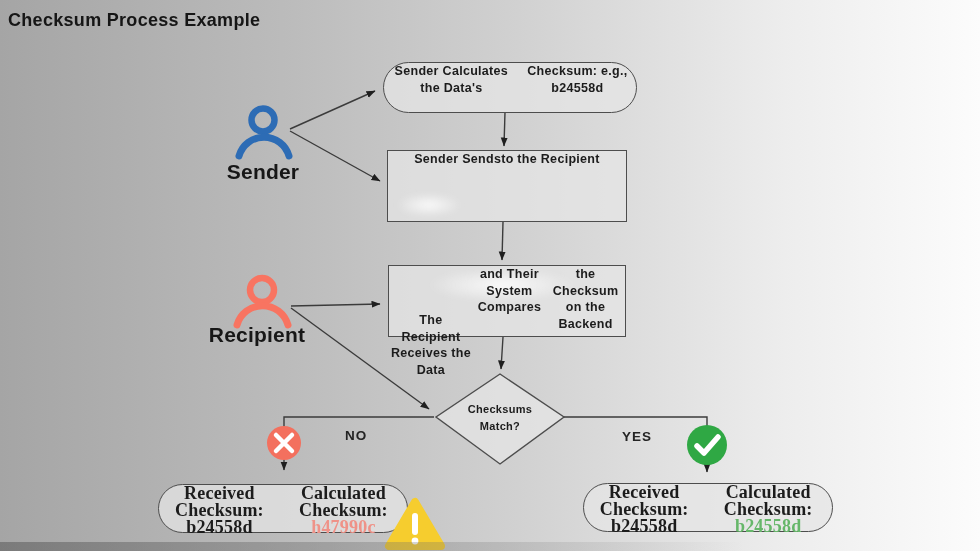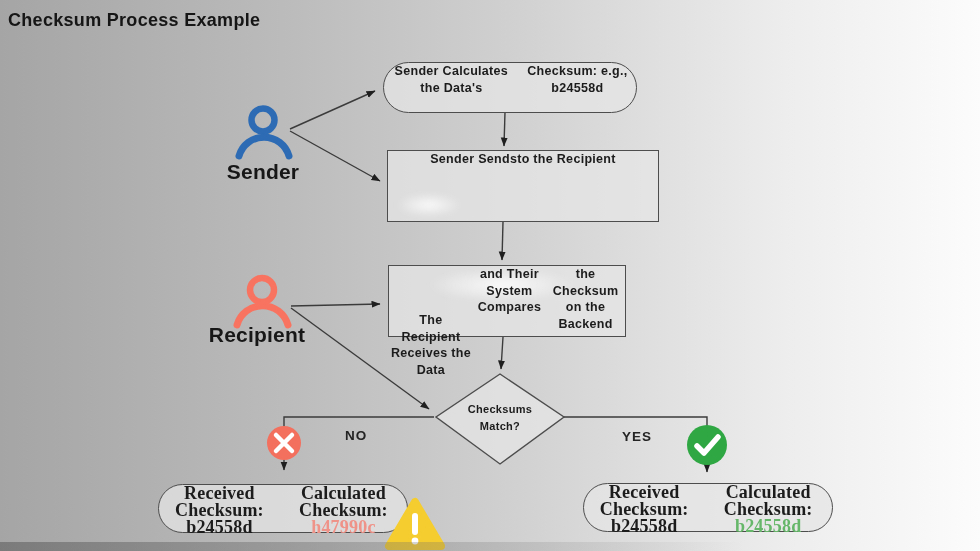--- a/index.html
+++ b/index.html
@@ -96,21 +96,21 @@
     <div class="page-title">Checksum Process Example</div>
 
     <div class="actor-label" style="left:198px; top:160px; width:130px;">Sender</div>
     <div class="actor-label" style="left:192px; top:323px; width:130px;">Recipient</div>
 
     <div class="node stadium" style="left:383px; top:62px; width:254px; height:51px;">
       <div class="node-line">Sender Calculates the Data's</div>
       <div class="node-line">Checksum: e.g., b24558d</div>
     </div>
 
-    <div class="node" style="left:387px; top:150px; width:272px; height:72px;">
+    <div class="node" style="left:387px; top:150px; width:240px; height:72px;">
       <div class="smudge" style="left:8px; top:42px; width:66px; height:24px;"></div>
       <div class="node-line">Sender Sends</div>
       <div class="node-line">to the Recipient</div>
     </div>
 
     <div class="node" style="left:388px; top:265px; width:238px; height:72px;">
       <div class="smudge" style="left:38px; top:2px; width:150px; height:34px;"></div>
       <div class="node-line" style="position:relative;margin-top:46px;">The Recipient Receives the Data</div>
       <div class="node-line" style="position:relative;">and Their System Compares</div>
       <div class="node-line" style="position:relative;">the Checksum on the Backend</div>

